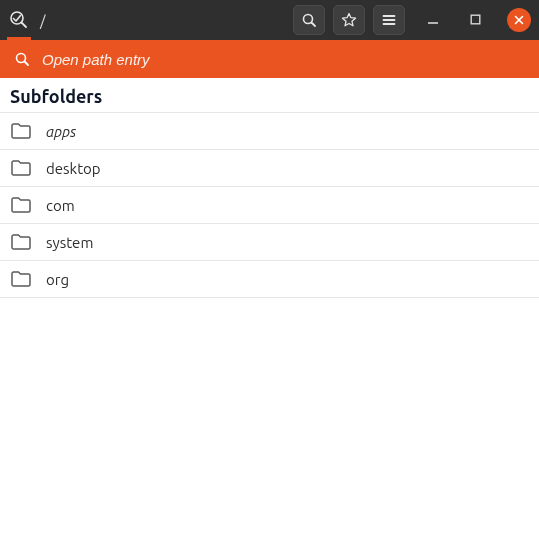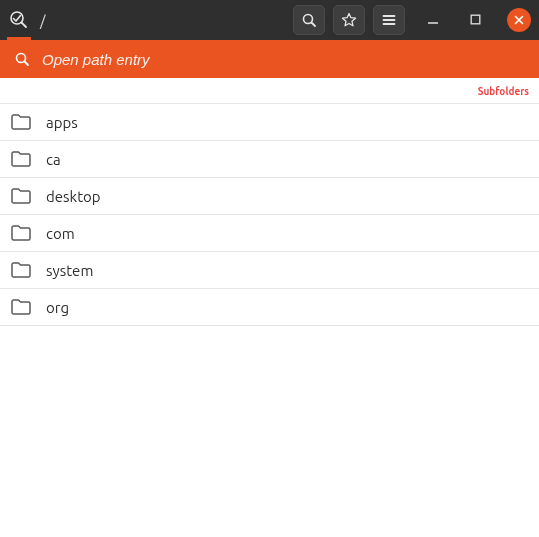--- a/index.html
+++ b/index.html
@@ -95,38 +95,38 @@
   }
   .path-input::placeholder {
     color: rgba(255,255,255,0.9);
     font-style: italic;
   }
 
   
   .section-heading {
     padding: 8px 10px 6px 10px;
     font-weight: 700;
-    font-size: 10px;
-    color: #ef4444;
-    text-align: right;
+    font-size: 18px;
+    color: #0f172a;
   }
 
   
   .folder-list { }
   .folder-row {
     display: flex;
     align-items: center;
     gap: 14px;
     padding: 8px 10px 8px 10px;
     border-bottom: 1px solid #e6e6e6;
     cursor: pointer;
     font-size: 15px;
   }
   .folder-row:first-child {
     border-top: 1px solid #e6e6e6;
+    font-style: italic;
   }
   .folder-row .folder-icon {
     width: 22px; height: 20px;
     flex: 0 0 auto;
     color: #5a5a5a;
   }
   .folder-row .folder-label {
     color: #2e2e2e;
   }
 
@@ -218,26 +218,20 @@
 <div class="folder-row">
       <span class="folder-icon"><svg width="22" height="20" viewBox="0 0 22 20">
           <path d="M2 4.5 C2 3.7 2.7 3 3.5 3 H8.5 L10.5 5 H18.5 C19.3 5 20 5.7 20 6.5 V15.5 C20 16.3 19.3 17 18.5 17 H3.5 C2.7 17 2 16.3 2 15.5 Z" fill="none" stroke="currentColor" stroke-width="1.5" stroke-linejoin="round"></path>
         </svg></span>
       <span class="folder-label">apps</span>
     </div>
     <div class="folder-row">
       <span class="folder-icon"><svg width="22" height="20" viewBox="0 0 22 20">
           <path d="M2 4.5 C2 3.7 2.7 3 3.5 3 H8.5 L10.5 5 H18.5 C19.3 5 20 5.7 20 6.5 V15.5 C20 16.3 19.3 17 18.5 17 H3.5 C2.7 17 2 16.3 2 15.5 Z" fill="none" stroke="currentColor" stroke-width="1.5" stroke-linejoin="round"></path>
         </svg></span>
-      <span class="folder-label">ca</span>
-    </div>
-    <div class="folder-row">
-      <span class="folder-icon"><svg width="22" height="20" viewBox="0 0 22 20">
-          <path d="M2 4.5 C2 3.7 2.7 3 3.5 3 H8.5 L10.5 5 H18.5 C19.3 5 20 5.7 20 6.5 V15.5 C20 16.3 19.3 17 18.5 17 H3.5 C2.7 17 2 16.3 2 15.5 Z" fill="none" stroke="currentColor" stroke-width="1.5" stroke-linejoin="round"></path>
-        </svg></span>
       <span class="folder-label">desktop</span>
     </div>
     <div class="folder-row">
       <span class="folder-icon"><svg width="22" height="20" viewBox="0 0 22 20">
           <path d="M2 4.5 C2 3.7 2.7 3 3.5 3 H8.5 L10.5 5 H18.5 C19.3 5 20 5.7 20 6.5 V15.5 C20 16.3 19.3 17 18.5 17 H3.5 C2.7 17 2 16.3 2 15.5 Z" fill="none" stroke="currentColor" stroke-width="1.5" stroke-linejoin="round"></path>
         </svg></span>
       <span class="folder-label">com</span>
     </div>
     <div class="folder-row">
       <span class="folder-icon"><svg width="22" height="20" viewBox="0 0 22 20">

